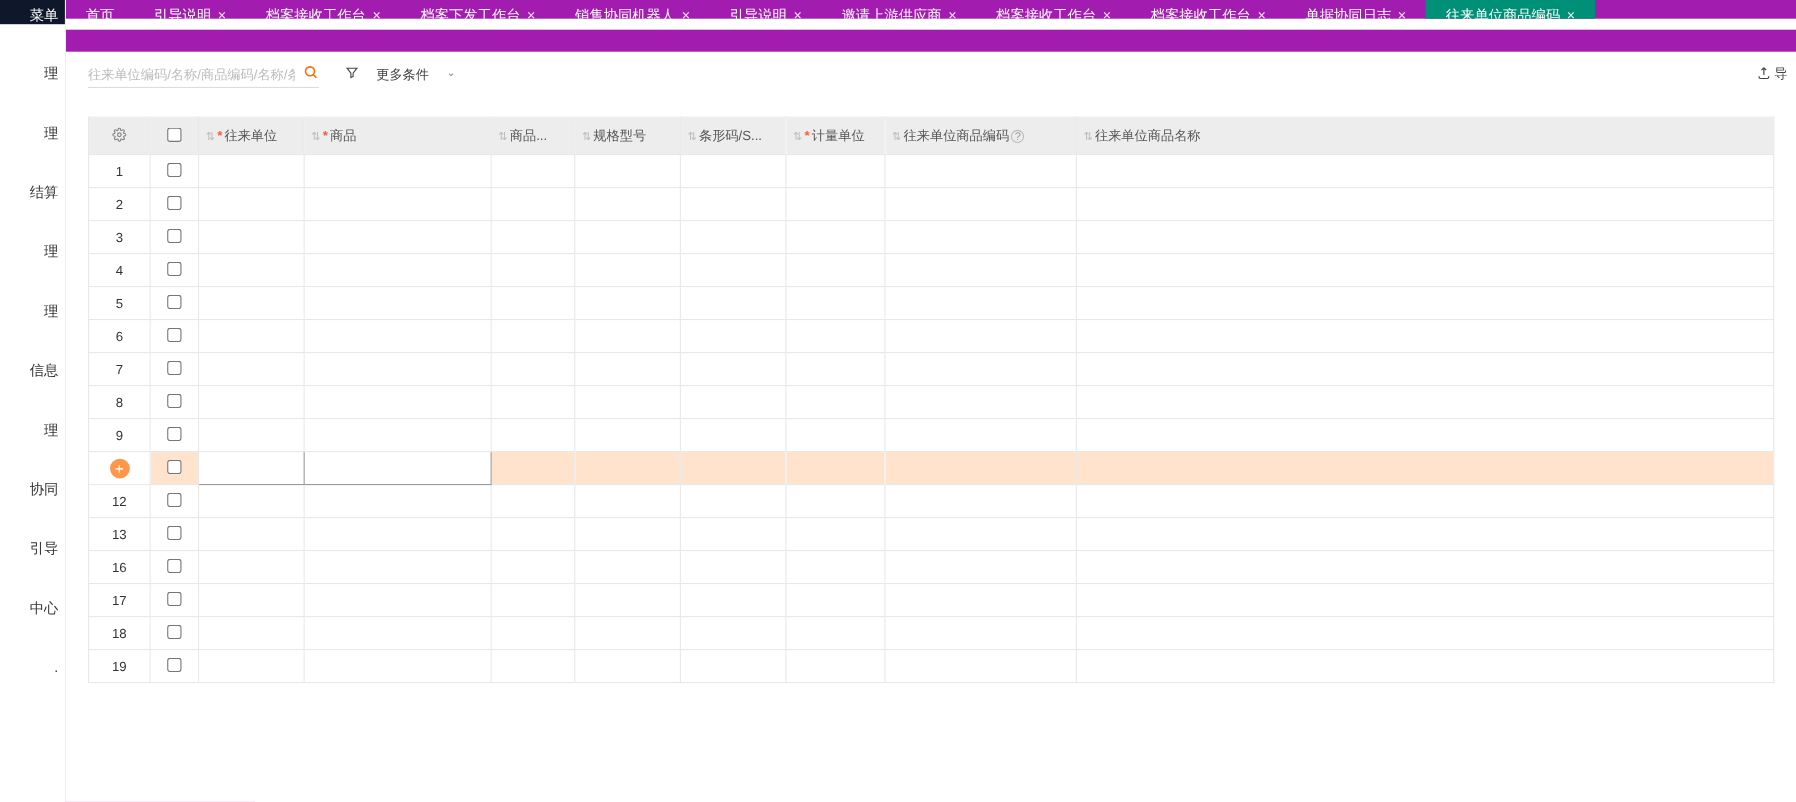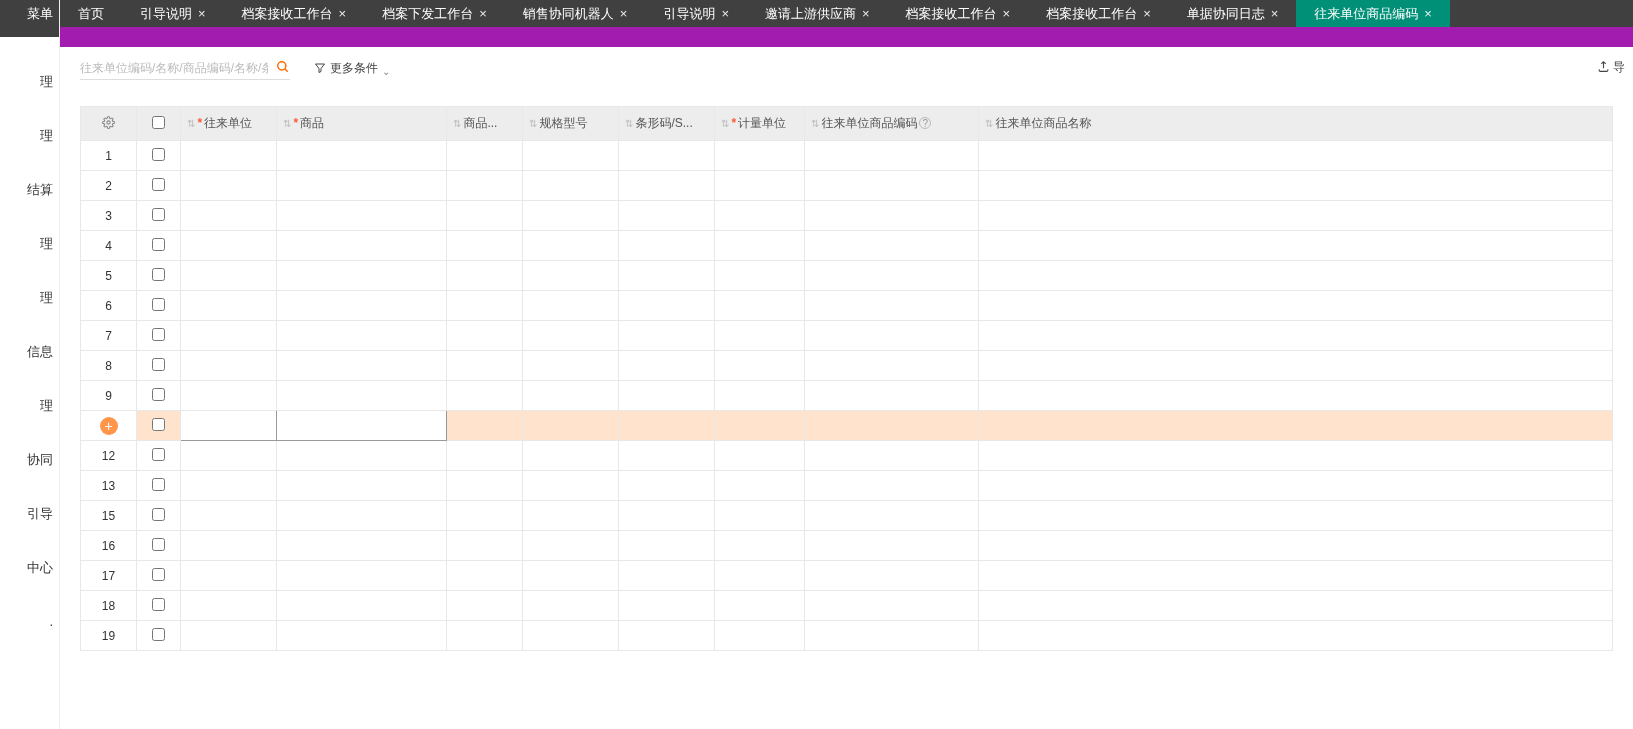--- a/index.html
+++ b/index.html
@@ -16,22 +16,22 @@
   .sidebar {
     position: absolute;
     left: 0;
     top: 0;
     width: 60px;
     height: 100%;
     background: #fff;
     border-right: 1px solid #eee;
   }
   .sidebar .side-tabhead {
-    background: #404040;
-    height: 37px;
+    background: #0f172a;
+    height: 22px;
     color: #fff;
     font-size: 13px;
     line-height: 27px;
     text-align: right;
     padding-right: 6px;
     white-space: nowrap;
     overflow: hidden;
   }
   .side-items {
     margin-top: 24px;
@@ -45,22 +45,22 @@
     white-space: nowrap;
     margin-bottom: 12px;
   }
 
   
   .topbar {
     position: absolute;
     left: 60px;
     right: 0;
     top: 0;
-    height: 27px;
-    background: #404040;
+    height: 17px;
+    background: #a21caf;
     display: flex;
     overflow: hidden;
   }
   .tab {
     display: flex;
     align-items: center;
     color: #fff;
     font-size: 13px;
     padding: 0 18px;
     height: 27px;
@@ -119,25 +119,25 @@
   }
   .search-input::placeholder { color: #bbb; }
   .search-ic {
     position: absolute;
     right: 0;
     color: #ff6a00;
     font-size: 15px;
   }
   .more-btn {
     display: inline-flex;
-    align-items: flex-end;
+    align-items: flex-start;
     font-size: 12px;
     color: #444;
     cursor: pointer;
-    gap: 4px;
+    gap: 16px;
   }
   .more-btn .funnel { font-size: 12px; }
   .more-btn .chev { font-size: 10px; color: #888; }
 
   .export-btn {
     position: absolute;
     right: 8px;
     top: 12px;
     font-size: 12px;
     color: #444;
@@ -502,32 +502,20 @@
               <td></td>
               <td></td>
               <td></td>
               <td></td>
               <td></td>
               <td></td>
               <td></td>
               <td></td>
             </tr>
             <tr>
-              <td class="col-idx">15</td>
-              <td class="col-chk"><input type="checkbox" style=""></td>
-              <td></td>
-              <td></td>
-              <td></td>
-              <td></td>
-              <td></td>
-              <td></td>
-              <td></td>
-              <td></td>
-            </tr>
-            <tr>
               <td class="col-idx">16</td>
               <td class="col-chk"><input type="checkbox" style=""></td>
               <td></td>
               <td></td>
               <td></td>
               <td></td>
               <td></td>
               <td></td>
               <td></td>
               <td></td>

